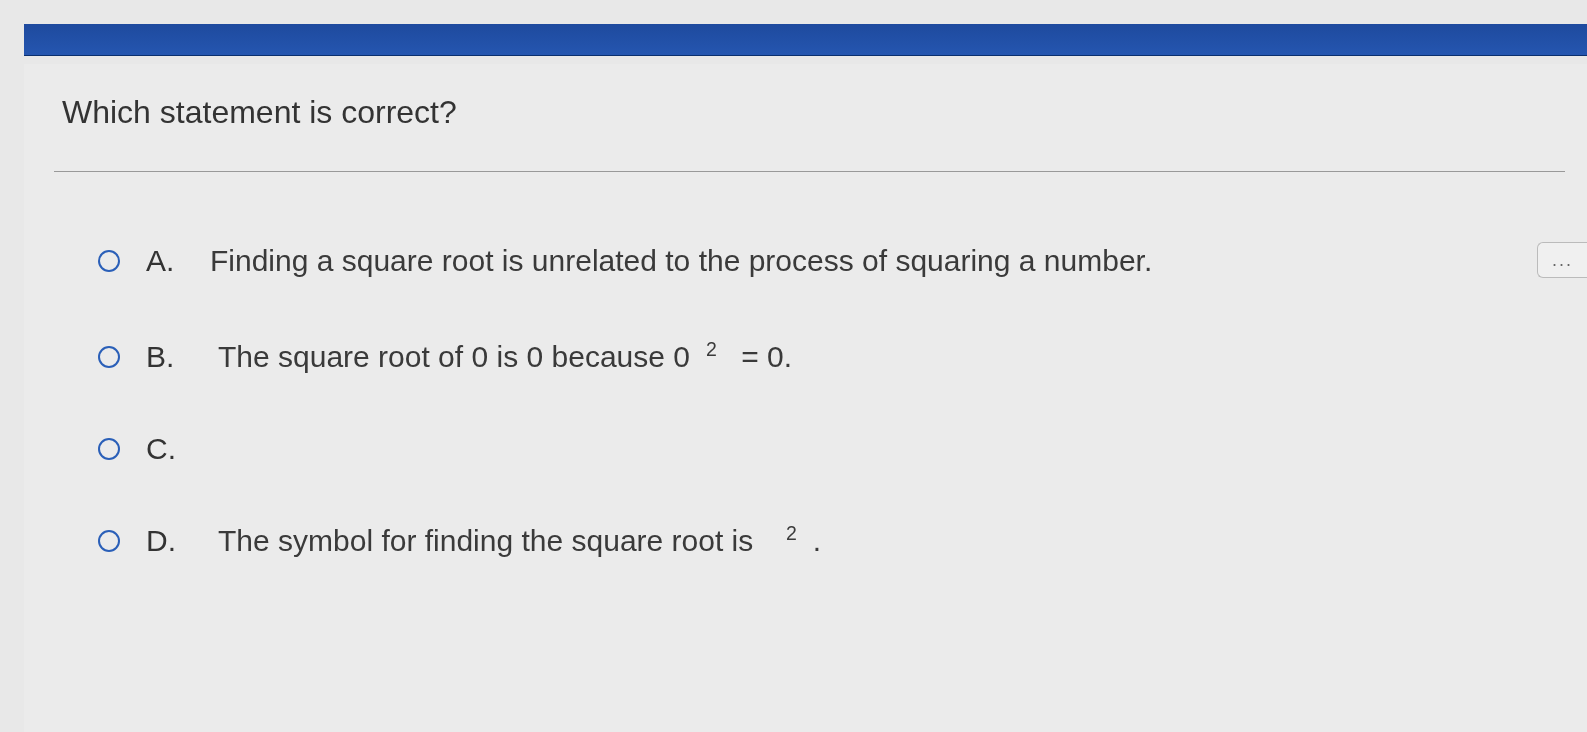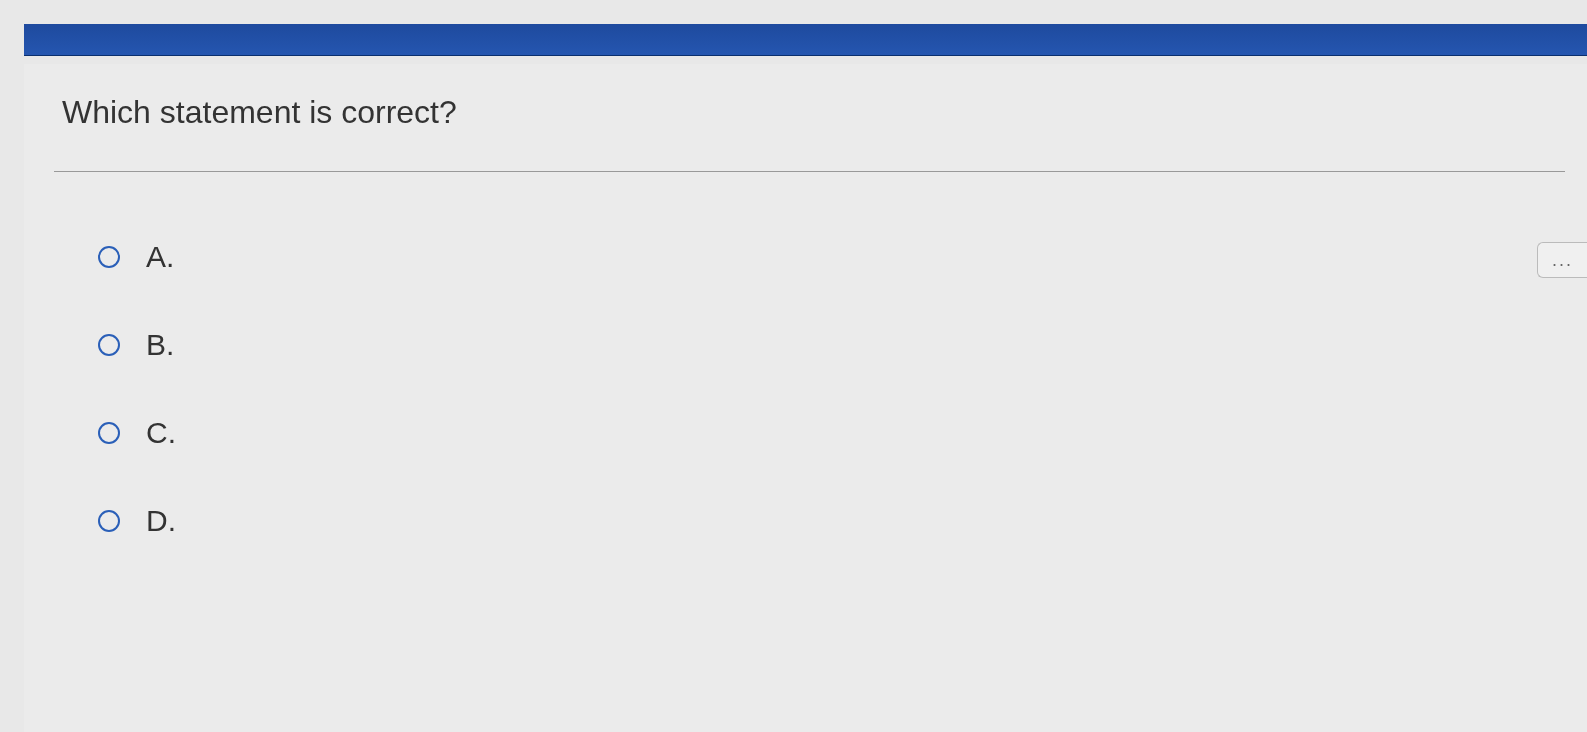--- a/index.html
+++ b/index.html
@@ -101,31 +101,38 @@
 
   <div class="more-button">
     <span>...</span>
   </div>
 
   <div class="options">
 
     <div class="option-row">
       <div class="radio"></div>
       <span class="option-letter">A.</span>
+      <span class="option-text">Finding a square root is unrelated to the process of squaring a number.</span>
     </div>
 
     <div class="option-row">
       <div class="radio"></div>
       <span class="option-letter">B.</span>
+      <span class="option-text">
+        <span>The square root of 0 is 0 because 0</span><sup>2</sup><span> = 0.</span>
+      </span>
     </div>
 
     <div class="option-row">
       <div class="radio"></div>
       <span class="option-letter">C.</span>
     </div>
 
     <div class="option-row">
       <div class="radio"></div>
       <span class="option-letter">D.</span>
+      <span class="option-text">
+        <span>The symbol for finding the square root is </span>&nbsp;<sup>2</sup><span>.</span>
+      </span>
     </div>
 
   </div>
 </div>
 
 </body></html>

